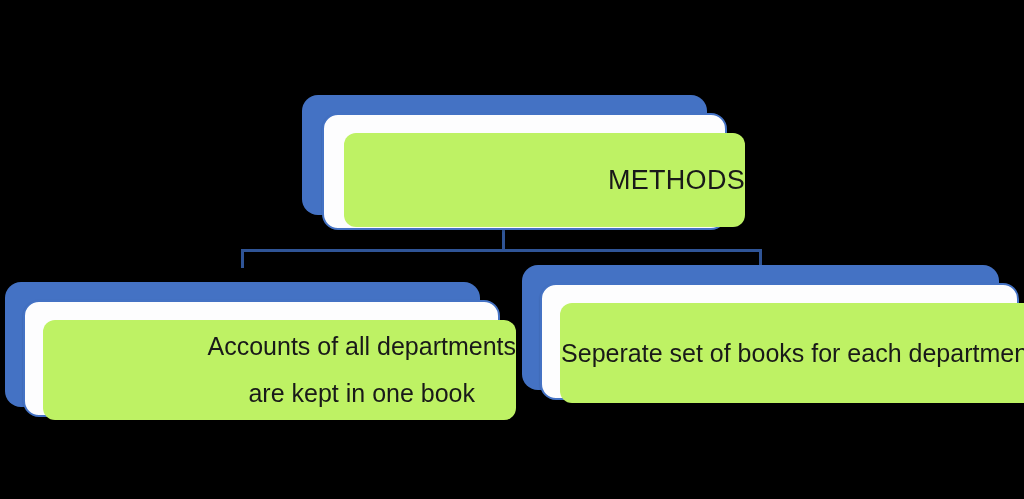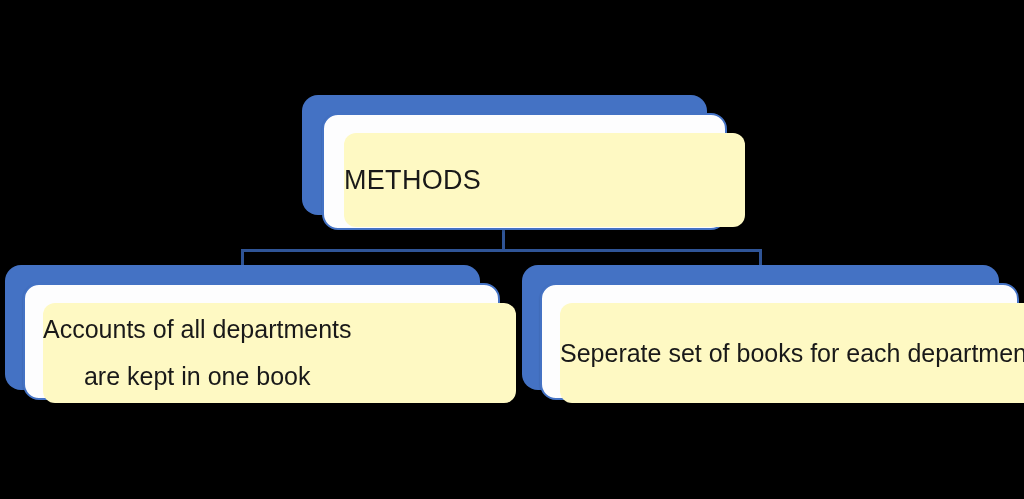--- a/index.html
+++ b/index.html
@@ -49,42 +49,42 @@
     background: #FDFDFE;
     border: 2px solid #4472C4;
     box-sizing: border-box;
     box-shadow: 0 1px 2px rgba(0,0,0,0.18);
   }
 
   
   .node .panel {
     position: absolute;
     border-radius: 12px;
-    background: #fef9c3;
+    background: #bef264;
     display: flex;
     align-items: center;
-    justify-content: flex-start;
+    justify-content: flex-end;
     box-sizing: border-box;
   }
 
   .node .label {
     color: #191919;
     text-align: center;
     white-space: pre-line;
   }
 
   
   #node-methods { left: 302px; top: 95px; width: 425px; height: 135px; }
   #node-methods .slab  { width: 405px; height: 120px; }
   #node-methods .card  { left: 20px; top: 18px; width: 405px; height: 117px; }
   #node-methods .panel { left: 20px; top: 18px; width: 401px; height:  94px; }
   #node-methods .label { font-size: 27px; line-height: 34px; letter-spacing: 0.3px; }
 
   
-  #node-left { left: 5px; top: 265px; width: 495px; height: 135px; }
+  #node-left { left: 5px; top: 282px; width: 495px; height: 135px; }
   #node-left .slab  { width: 475px; height: 125px; }
   #node-left .card  { left: 18px; top: 18px; width: 477px; height: 117px; }
   #node-left .panel { left: 18px; top: 18px; width: 473px; height: 100px; }
   #node-left .label { font-size: 25px; line-height: 47px; }
 
   
   #node-right { left: 522px; top: 265px; width: 497px; height: 135px; }
   #node-right .slab  { width: 477px; height: 125px; }
   #node-right .card  { left: 18px; top: 18px; width: 479px; height: 117px; }
   #node-right .panel { left: 18px; top: 18px; width: 475px; height: 100px; }

